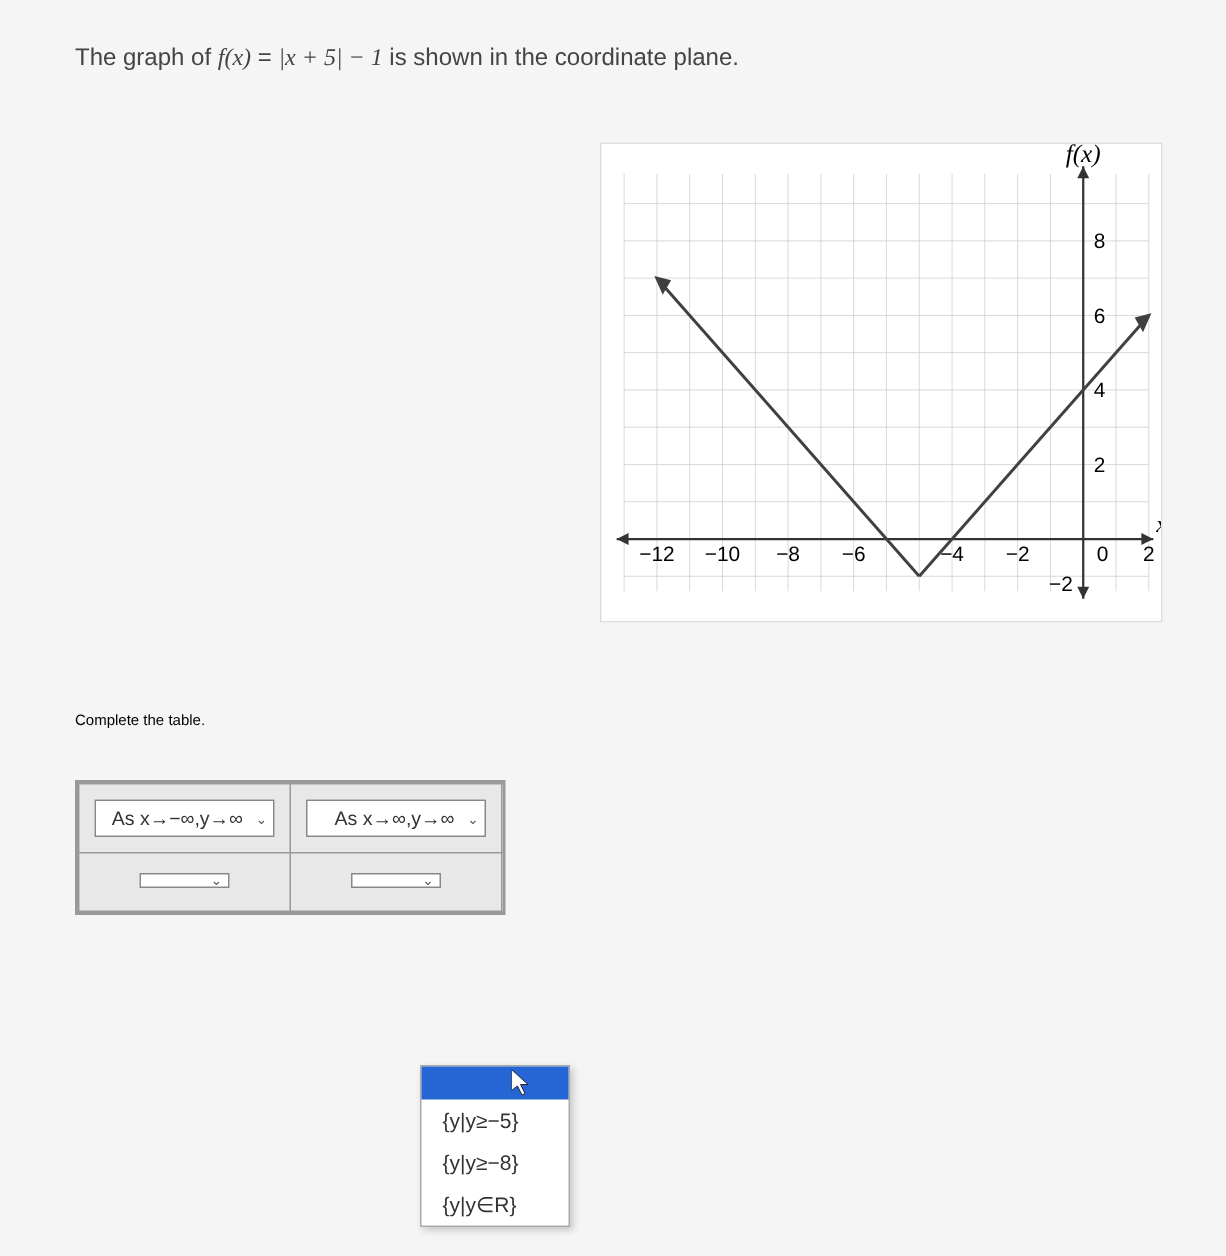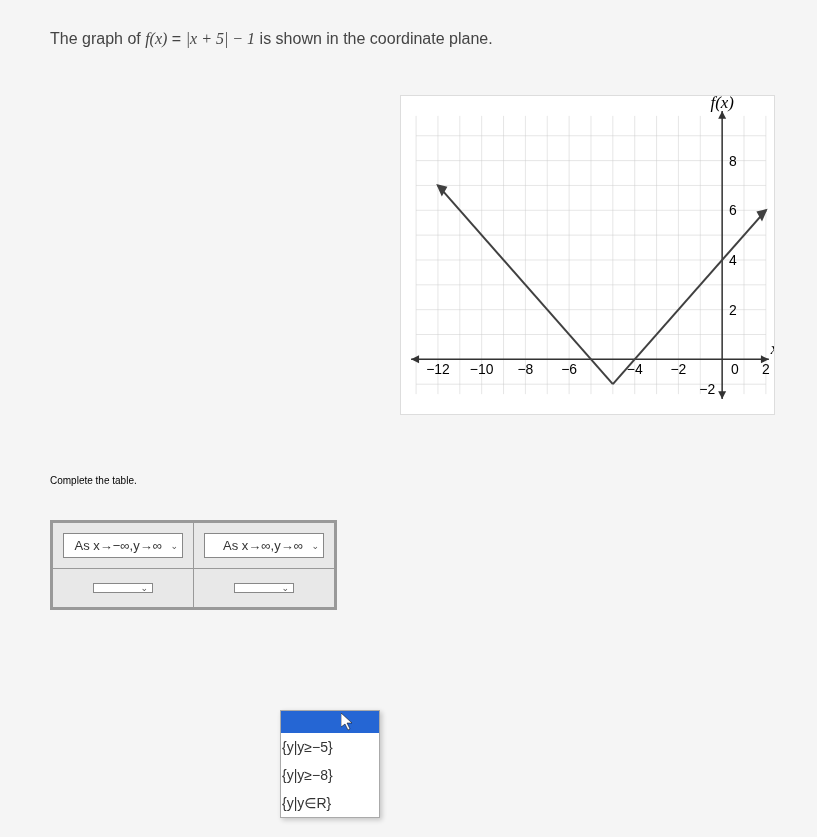--- a/index.html
+++ b/index.html
@@ -10,21 +10,21 @@
 .graph-svg { width: 100%; height: 100%; }
 .complete-text { position: absolute; top: 475px; left: 50px; font-size: 10px; color: #000000; }
 .table-container { position: absolute; top: 520px; left: 50px; border: 2px solid #999; }
 .table-container table { border-collapse: collapse; }
 .table-container th { background: #d8d8d8; border: 1px solid #999; padding: 12px 18px; font-weight: bold; font-size: 14px; color: #333; text-align: center; }
 .table-container td { background: #e8e8e8; border: 1px solid #999; padding: 10px; text-align: center; }
 .select-box { background: #fff; border: 1px solid #888; padding: 4px 20px 4px 8px; font-size: 13px; display: inline-block; position: relative; min-width: 120px; text-align: right; }
 .select-box.small { min-width: 60px; }
 .select-arrow { position: absolute; right: 4px; top: 50%; transform: translateY(-50%); font-size: 9px; color: #555; }
 .dropdown-menu { position: absolute; top: 710px; left: 280px; background: #fff; border: 1px solid #aaa; box-shadow: 2px 2px 5px rgba(0,0,0,0.2); min-width: 100px; }
-.dropdown-item { padding: 6px 1px; font-size: 14px; color: #333; }
+.dropdown-item { padding: 6px 14px; font-size: 14px; color: #333; }
 .dropdown-item.highlighted { background: #2566d4; color: #fff; height: 22px; }
 .cursor-icon { position: absolute; top: 2px; left: 60px; }
 </style>
 </head>
 <body>
 
 <div class="problem-text">
   <span>The graph of </span>
   <span class="math">f(x)</span>
   <span> = </span>

